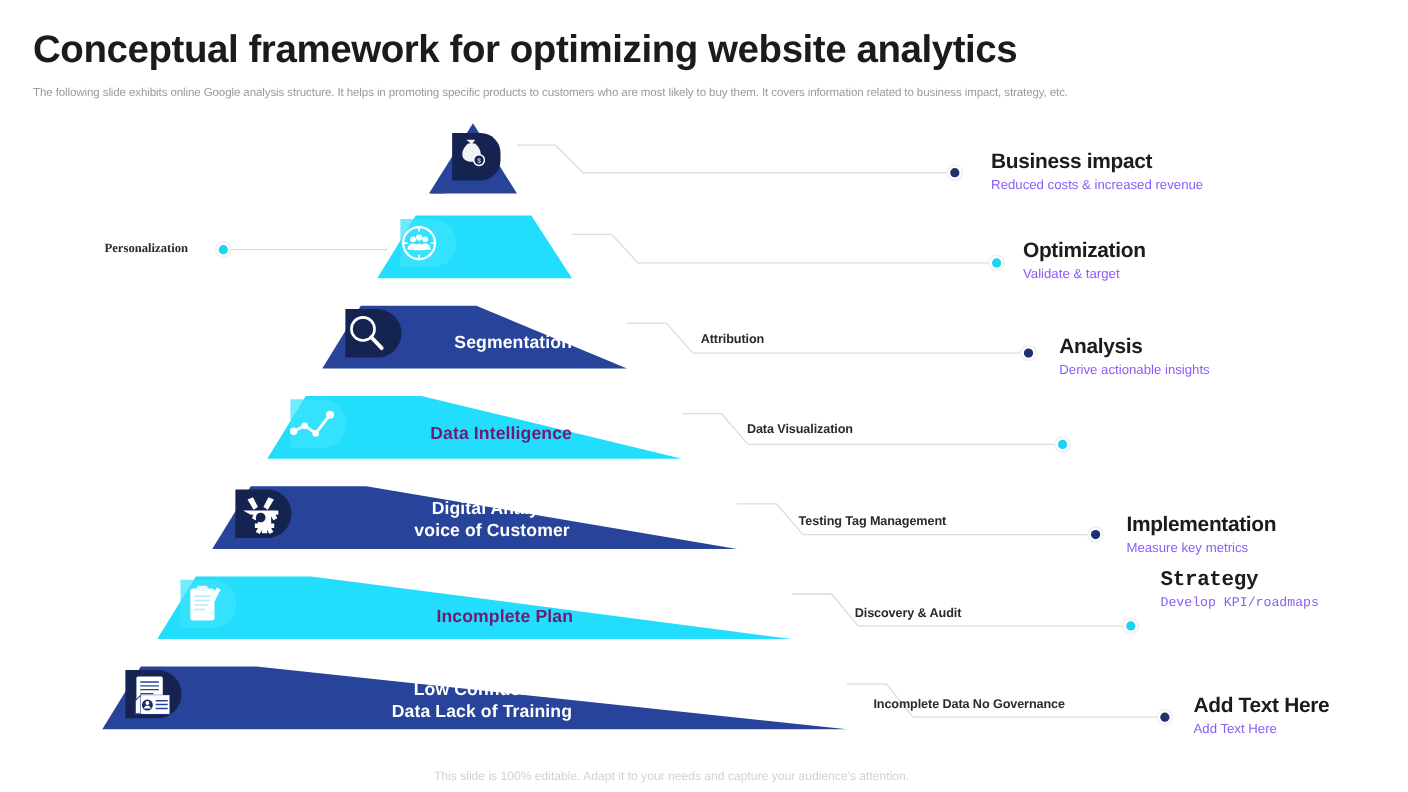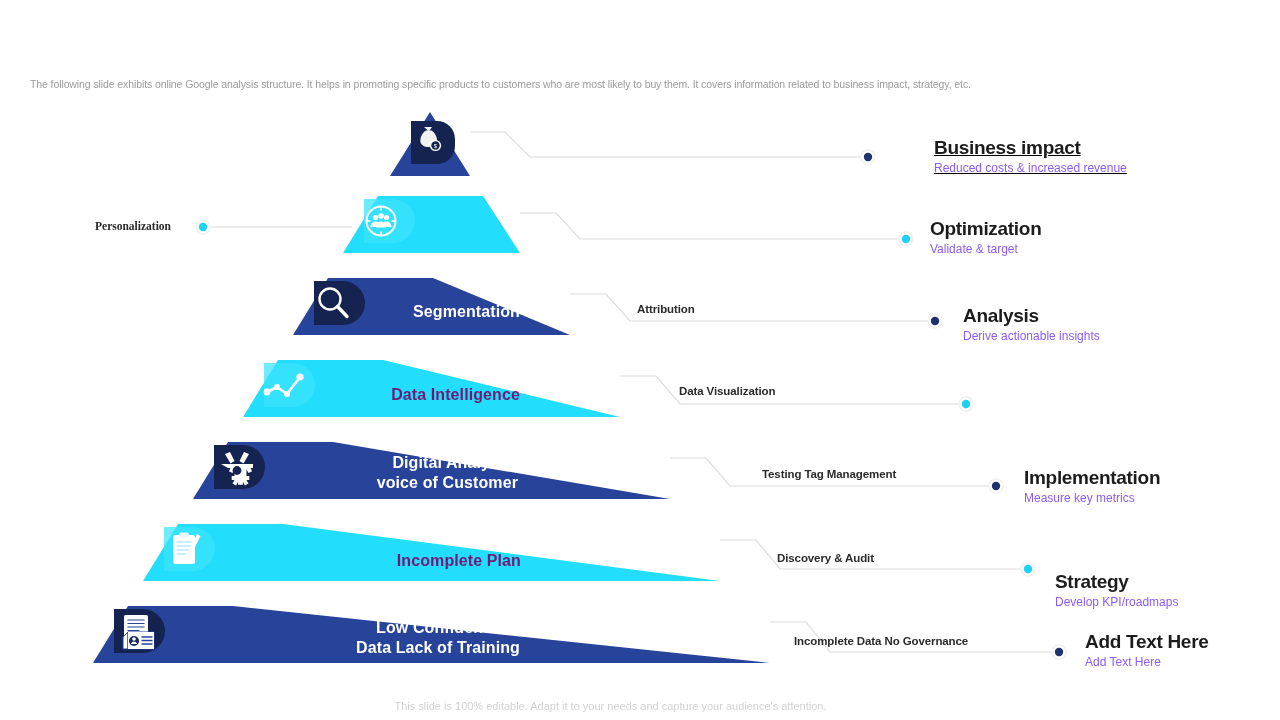--- a/index.html
+++ b/index.html
@@ -49,20 +49,21 @@
     font-size:16px;font-weight:700;color:#ffffff;
     line-height:1.27;letter-spacing:0.1px;white-space:pre-line;
   }
   .tiertext.lightrow{color:#701a75;}
 </style>
 </head>
 <body>
 
 <div id="slide">
 
+  <div id="title">Conceptual framework for optimizing website analytics</div>
   <div id="subtitle">The following slide exhibits online Google analysis structure. It helps in promoting specific products to customers who are most likely to buy them. It covers information related to business impact, strategy, etc.</div>
 
   <svg id="canvas" viewBox="0 0 1280 720">
 
     <g fill="none" stroke="#dcdcdc" stroke-width="1.2">
       <polyline points="470,132 505,132 530,157 862,157"></polyline>
       <polyline points="520,213 556,213 580,239 901,239"></polyline>
       <polyline points="570,294 606,294 630,321 931,321"></polyline>
       <polyline points="620,376 656,376 680,404 962,404"></polyline>
       <polyline points="670,458 706,458 730,486 992,486"></polyline>
@@ -195,47 +196,47 @@
   <div class="tiertext" style="left:338px;top:453px;width:180px;">Digital Analytics
 voice of Customer</div>
   <div class="tiertext lightrow" style="left:341px;top:551px;width:180px;">Incomplete Plan</div>
   <div class="tiertext" style="left:340px;top:618px;width:180px;">Low Confidence in
 Data Lack of Training</div>
 
   <div id="leftcap" style="left:95px;top:220px;font-family:Liberation Serif, serif;">Personalization</div>
 
   <div class="mcap" style="left:637px;top:302px;">Attribution</div>
   <div class="mcap" style="left:679px;top:384px;">Data Visualization</div>
-  <div class="mcap" style="left:726px;top:467px;margin-left:36px;">Testing Tag Management</div>
+  <div class="mcap" style="left:726px;top:467px;">Testing Tag Management</div>
   <div class="mcap" style="left:777px;top:551px;">Discovery &amp; Audit</div>
   <div class="mcap" style="left:794px;top:615px;text-align:center;margin-top:19px;">Incomplete Data
 No Governance</div>
 
-  <div class="rlabel" style="left:934px;top:138px;text-decoration:underline;">
+  <div class="rlabel" style="left:901px;top:138px;">
     <div class="rtitle">Business impact</div>
     <div class="rsub">Reduced  costs &amp; increased revenue</div>
   </div>
 
   <div class="rlabel" style="left:930px;top:219px;">
     <div class="rtitle">Optimization</div>
     <div class="rsub">Validate &amp; target</div>
   </div>
 
   <div class="rlabel" style="left:963px;top:306px;">
     <div class="rtitle">Analysis</div>
     <div class="rsub">Derive  actionable insights</div>
   </div>
 
 
   <div class="rlabel" style="left:1024px;top:468px;">
     <div class="rtitle">Implementation</div>
     <div class="rsub">Measure  key metrics</div>
   </div>
 
-  <div class="rlabel" style="left:1055px;top:572px;">
+  <div class="rlabel" style="left:1055px;top:518px;font-family:Liberation Mono, monospace;">
     <div class="rtitle">Strategy</div>
     <div class="rsub">Develop  KPI/roadmaps</div>
   </div>
 
   <div class="rlabel" style="left:1085px;top:632px;">
     <div class="rtitle">Add Text Here</div>
     <div class="rsub">Add Text Here</div>
   </div>
 
   <div id="footer">This slide is 100% editable. Adapt it to your needs and capture your audience's attention.</div>

